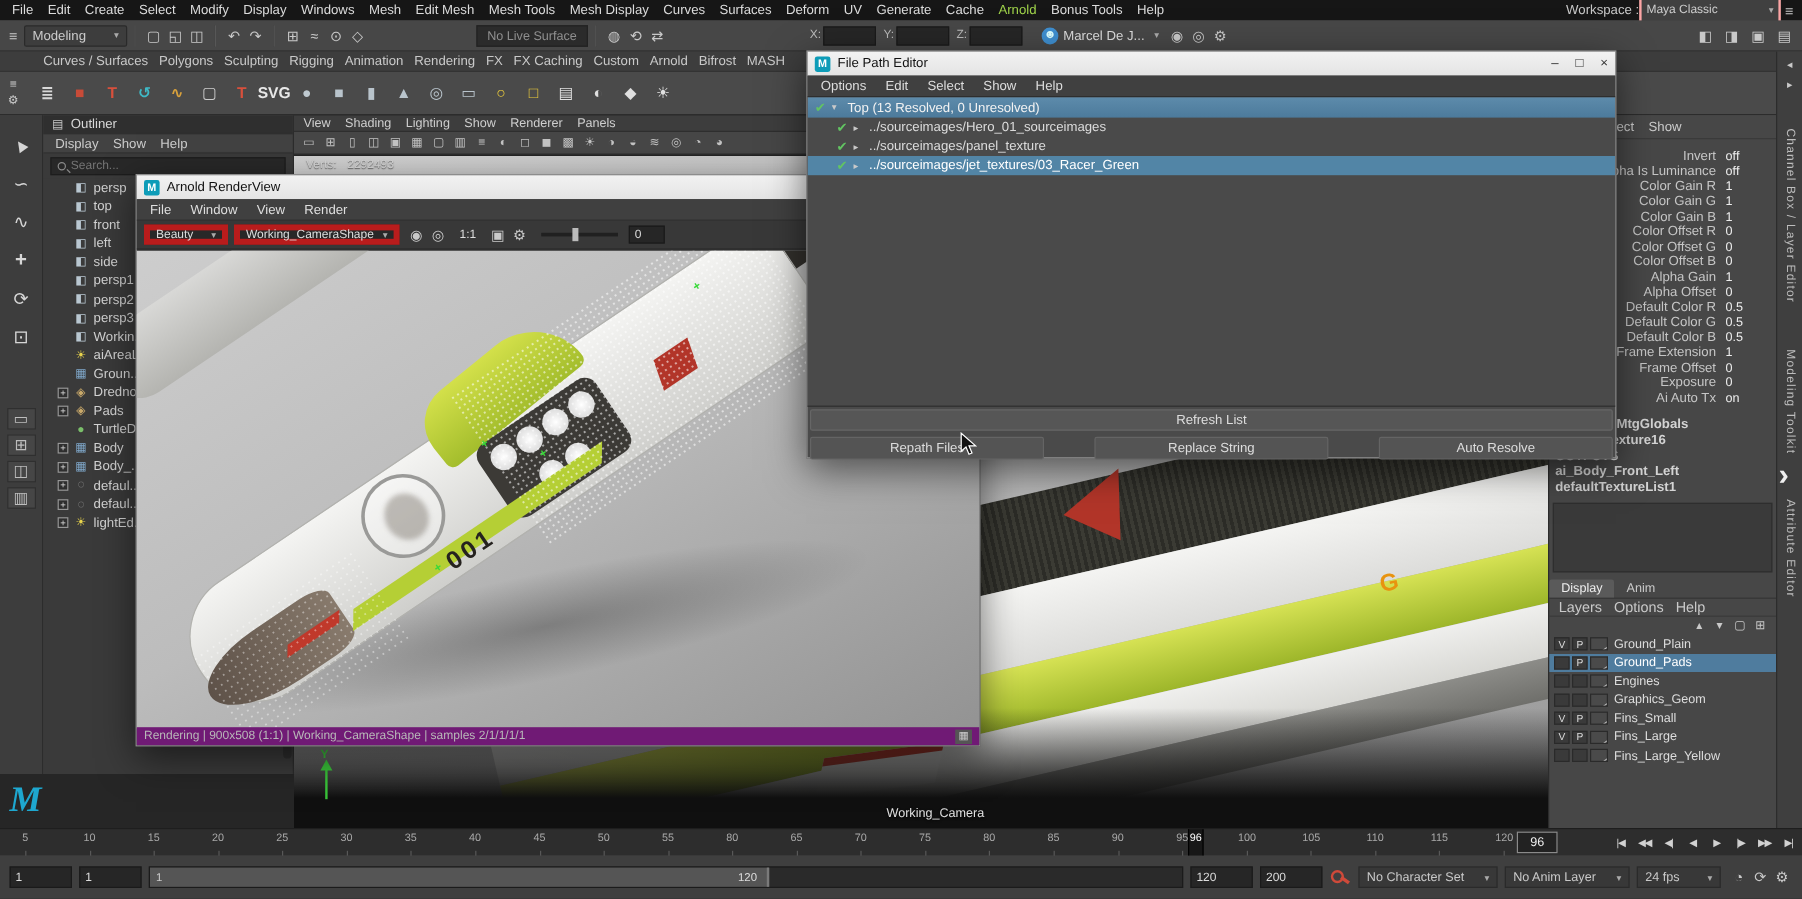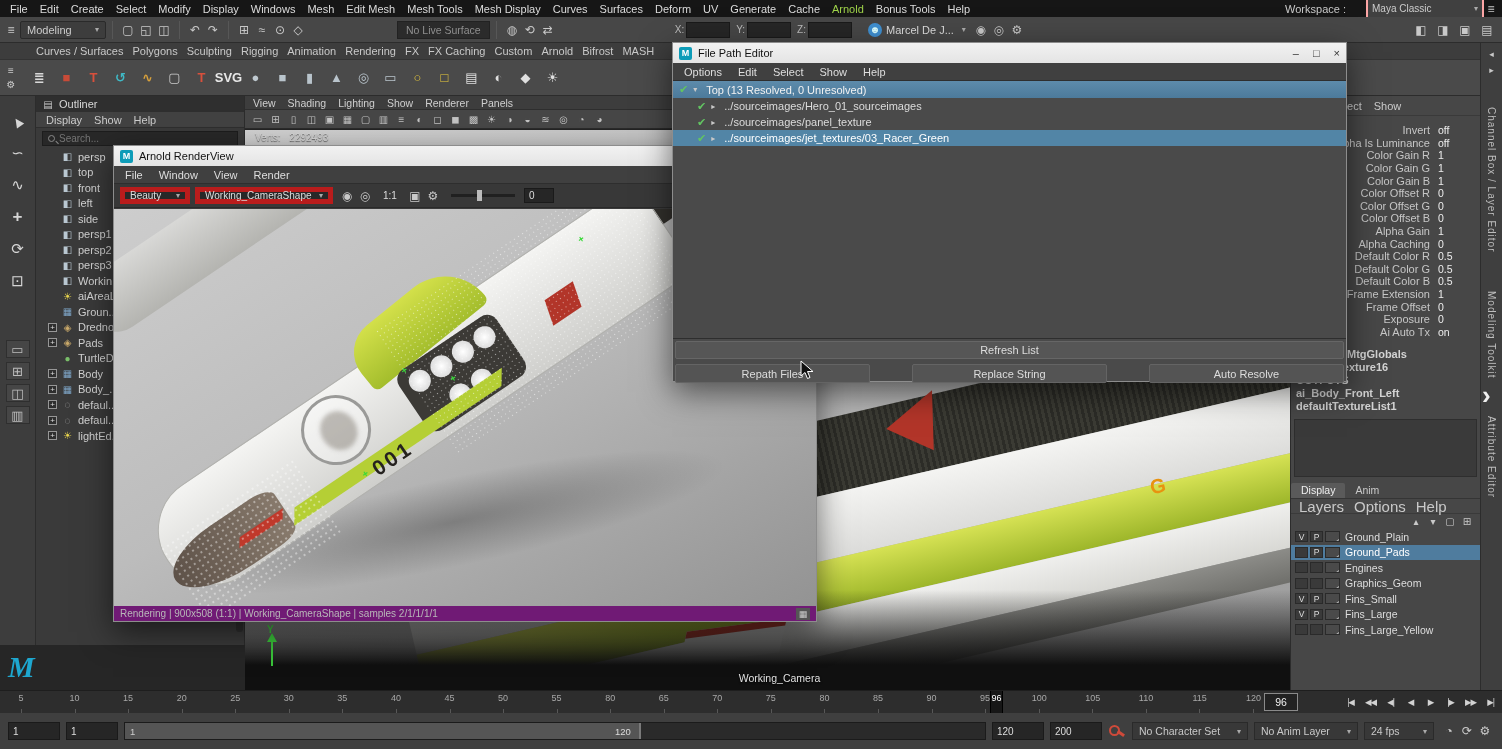--- a/index.html
+++ b/index.html
@@ -84,21 +84,21 @@
 .cb-name{flex:1;text-align:right;color:#c6c6c6;font-size:11px;margin-right:8px}
 .cb-val{width:42px;color:#ededed;font-size:10.5px}
 #cb-nodes{margin-top:10px}
 .cb-node{color:#d4d4d4;font-weight:bold;font-size:11px;height:13px;padding-left:5px;white-space:nowrap}
 .cb-node.indent{padding-left:56px}
 #cb-sunken{margin:6px 3px;height:58px;background:#3a3a3a;border:1px solid #2e2e2e}
 #le-tabs{display:flex;height:16px;margin-top:2px;border-bottom:1px solid #353535}
 #le-tabs span{padding:1px 10px;font-size:10.5px;color:#c9c9c9}
 #le-tabs span:first-child{background:#5a5a5a;border-radius:2px 2px 0 0;color:#eee}
 #le-menus{height:15px;display:flex;align-items:center;gap:10px;padding:0 8px;border-bottom:1px solid #3a3a3a}
-#le-menus span{font-size:15px;color:#c9c9c9}
+#le-menus span{font-size:12px;color:#c9c9c9}
 #le-icons{height:15px;display:flex;align-items:center;justify-content:flex-end;gap:3px;padding:0 6px}
 #le-icons .ico{width:14px;height:13px;font-size:10px}
 .lyr-row{display:flex;align-items:center;height:15.5px;padding-left:4px;gap:2px}
 .lyr-row.selected{background:#4f7c9e;color:#fff}
 .lyr-box{width:13px;height:11px;background:#3a3a3a;border:1px solid #2a2a2a;font-size:8.5px;color:#ddd;display:flex;align-items:center;justify-content:center}
 .lyr-sw{width:15px;height:11px;background:#4a4a4a;border:1px solid #2a2a2a;position:relative;overflow:hidden}
 .lyr-sw::after{content:"";position:absolute;left:-2px;top:10px;width:22px;height:1.4px;background:#bbb;transform:rotate(-35deg)}
 .lyr-name{font-size:10.5px;color:#ddd;margin-left:3px}
 .lyr-row.selected .lyr-name{color:#fff}
 
@@ -201,21 +201,21 @@
         <span class="mitem">Surfaces</span>
         <span class="mitem">Deform</span>
         <span class="mitem">UV</span>
         <span class="mitem">Generate</span>
         <span class="mitem">Cache</span>
         <span class="mitem">Arnold</span>
         <span class="mitem">Bonus Tools</span>
         <span class="mitem">Help</span>
       </div>
     <div style="flex:1"></div>
-    <span style="margin-right:20px;color:#c9c9c9">Workspace :</span>
+    <span style="margin-right:0;color:#c9c9c9">Workspace :</span>
     <div id="ws-box">
       <span>Maya Classic</span>
       <span class="caret" style="margin-left:auto">▾</span>
     </div>
     <span class="ico" style="width:14px">≡</span>
   </div>
 
   <div id="statusline" class="abs">
     <span class="ico" style="width:14px">≡</span>
     <div id="mode-dd">
@@ -548,21 +548,21 @@
       </div>
         <div class="cb-row">
         <span class="cb-name">Color Offset B</span>
         <span class="cb-val">0</span>
       </div>
         <div class="cb-row">
         <span class="cb-name">Alpha Gain</span>
         <span class="cb-val">1</span>
       </div>
         <div class="cb-row">
-        <span class="cb-name">Alpha Caching</span>
+        <span class="cb-name">Alpha Offset</span>
         <span class="cb-val">0</span>
       </div>
         <div class="cb-row">
         <span class="cb-name">Default Color R</span>
         <span class="cb-val">0.5</span>
       </div>
         <div class="cb-row">
         <span class="cb-name">Default Color G</span>
         <span class="cb-val">0.5</span>
       </div>

